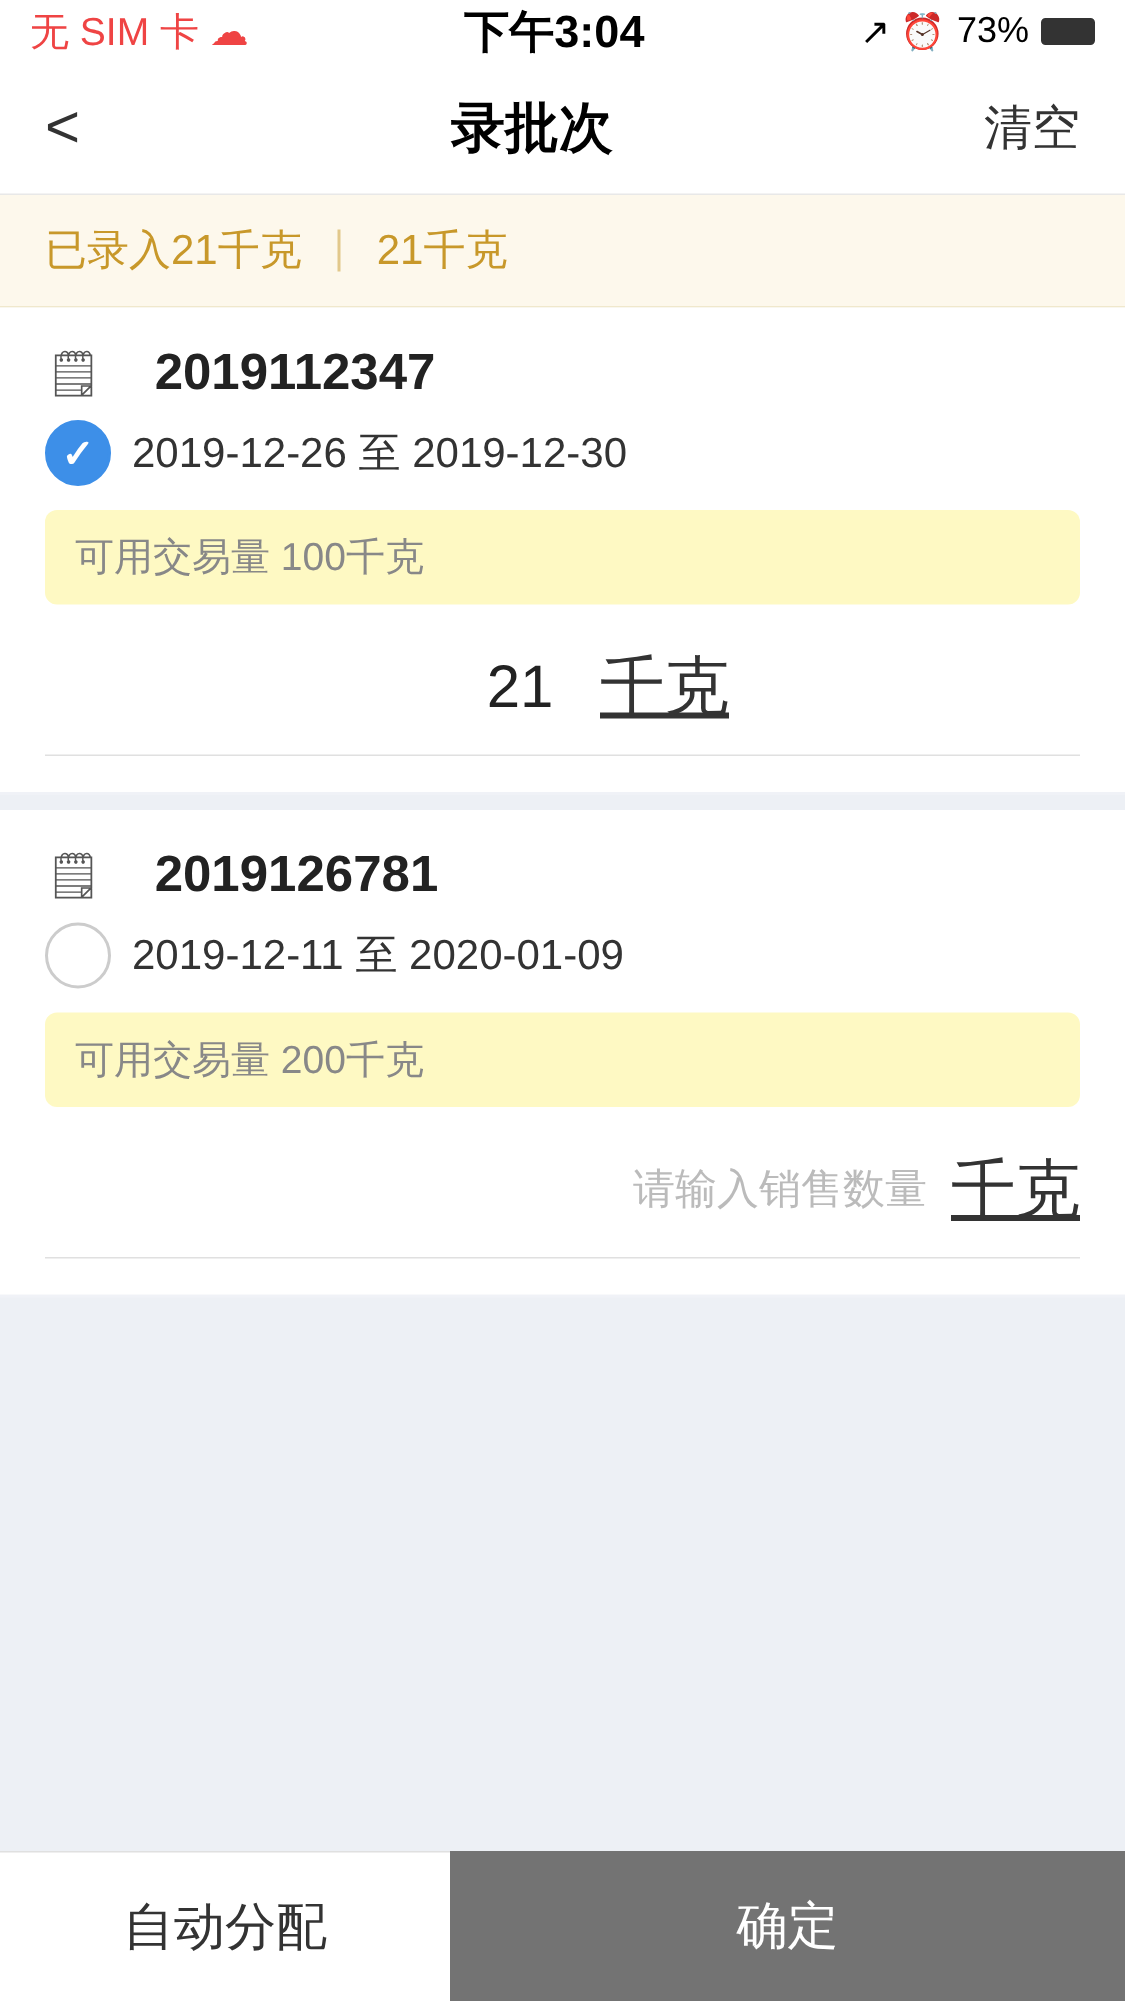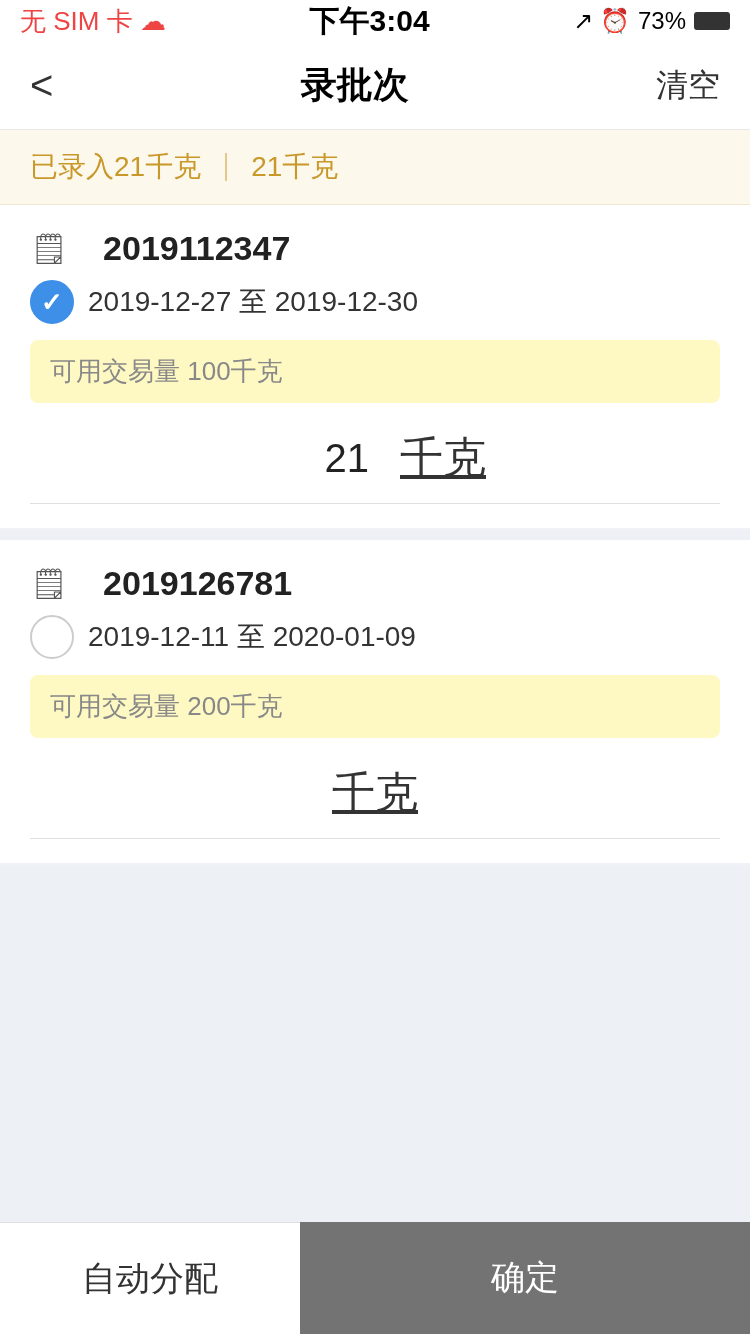--- a/index.html
+++ b/index.html
@@ -198,21 +198,21 @@
     .empty-area {
       background: #edf0f5;
       height: 440px;
     }
 
     
     .bottom-bar {
       position: fixed;
       bottom: 0;
       width: 750px;
-      height: 112px;
+      height: 100px;
       display: flex;
       margin-top: 39px;
     }
     .btn-auto {
       flex: 1;
       background: #fff;
       border: none;
       font-size: 34px;
       color: #333;
       cursor: pointer;
@@ -255,21 +255,21 @@
 </div>
 
 <div class="batch-card">
   <div class="batch-card-inner">
     <div class="batch-header">
       <span class="batch-icon">🗒</span>
       <span class="batch-id">2019112347</span>
     </div>
     <div class="batch-date-row">
       <div class="radio-circle checked"></div>
-      <span class="batch-date">2019-12-27 至 2019-12-30</span>
+      <span class="batch-date">2019-12-26 至 2019-12-30</span>
     </div>
     <div class="available-row">可用交易量 100千克</div>
     <div class="quantity-row">
       <input class="quantity-input" type="number" value="21" style="">
       <span class="quantity-unit">千克</span>
     </div>
   </div>
 </div>
 
 <div class="separator-full"></div>
@@ -279,20 +279,21 @@
     <div class="batch-header">
       <span class="batch-icon">🗒</span>
       <span class="batch-id">2019126781</span>
     </div>
     <div class="batch-date-row">
       <div class="radio-circle"></div>
       <span class="batch-date">2019-12-11 至 2020-01-09</span>
     </div>
     <div class="available-row">可用交易量 200千克</div>
     <div class="quantity-row">
+      <span class="quantity-placeholder">请输入销售数量</span>
       <span class="quantity-unit">千克</span>
     </div>
   </div>
 </div>
 
 <div class="empty-area"></div>
 
 <div class="bottom-bar">
   <button class="btn-auto">自动分配</button>
   <button class="btn-confirm">确定</button>

